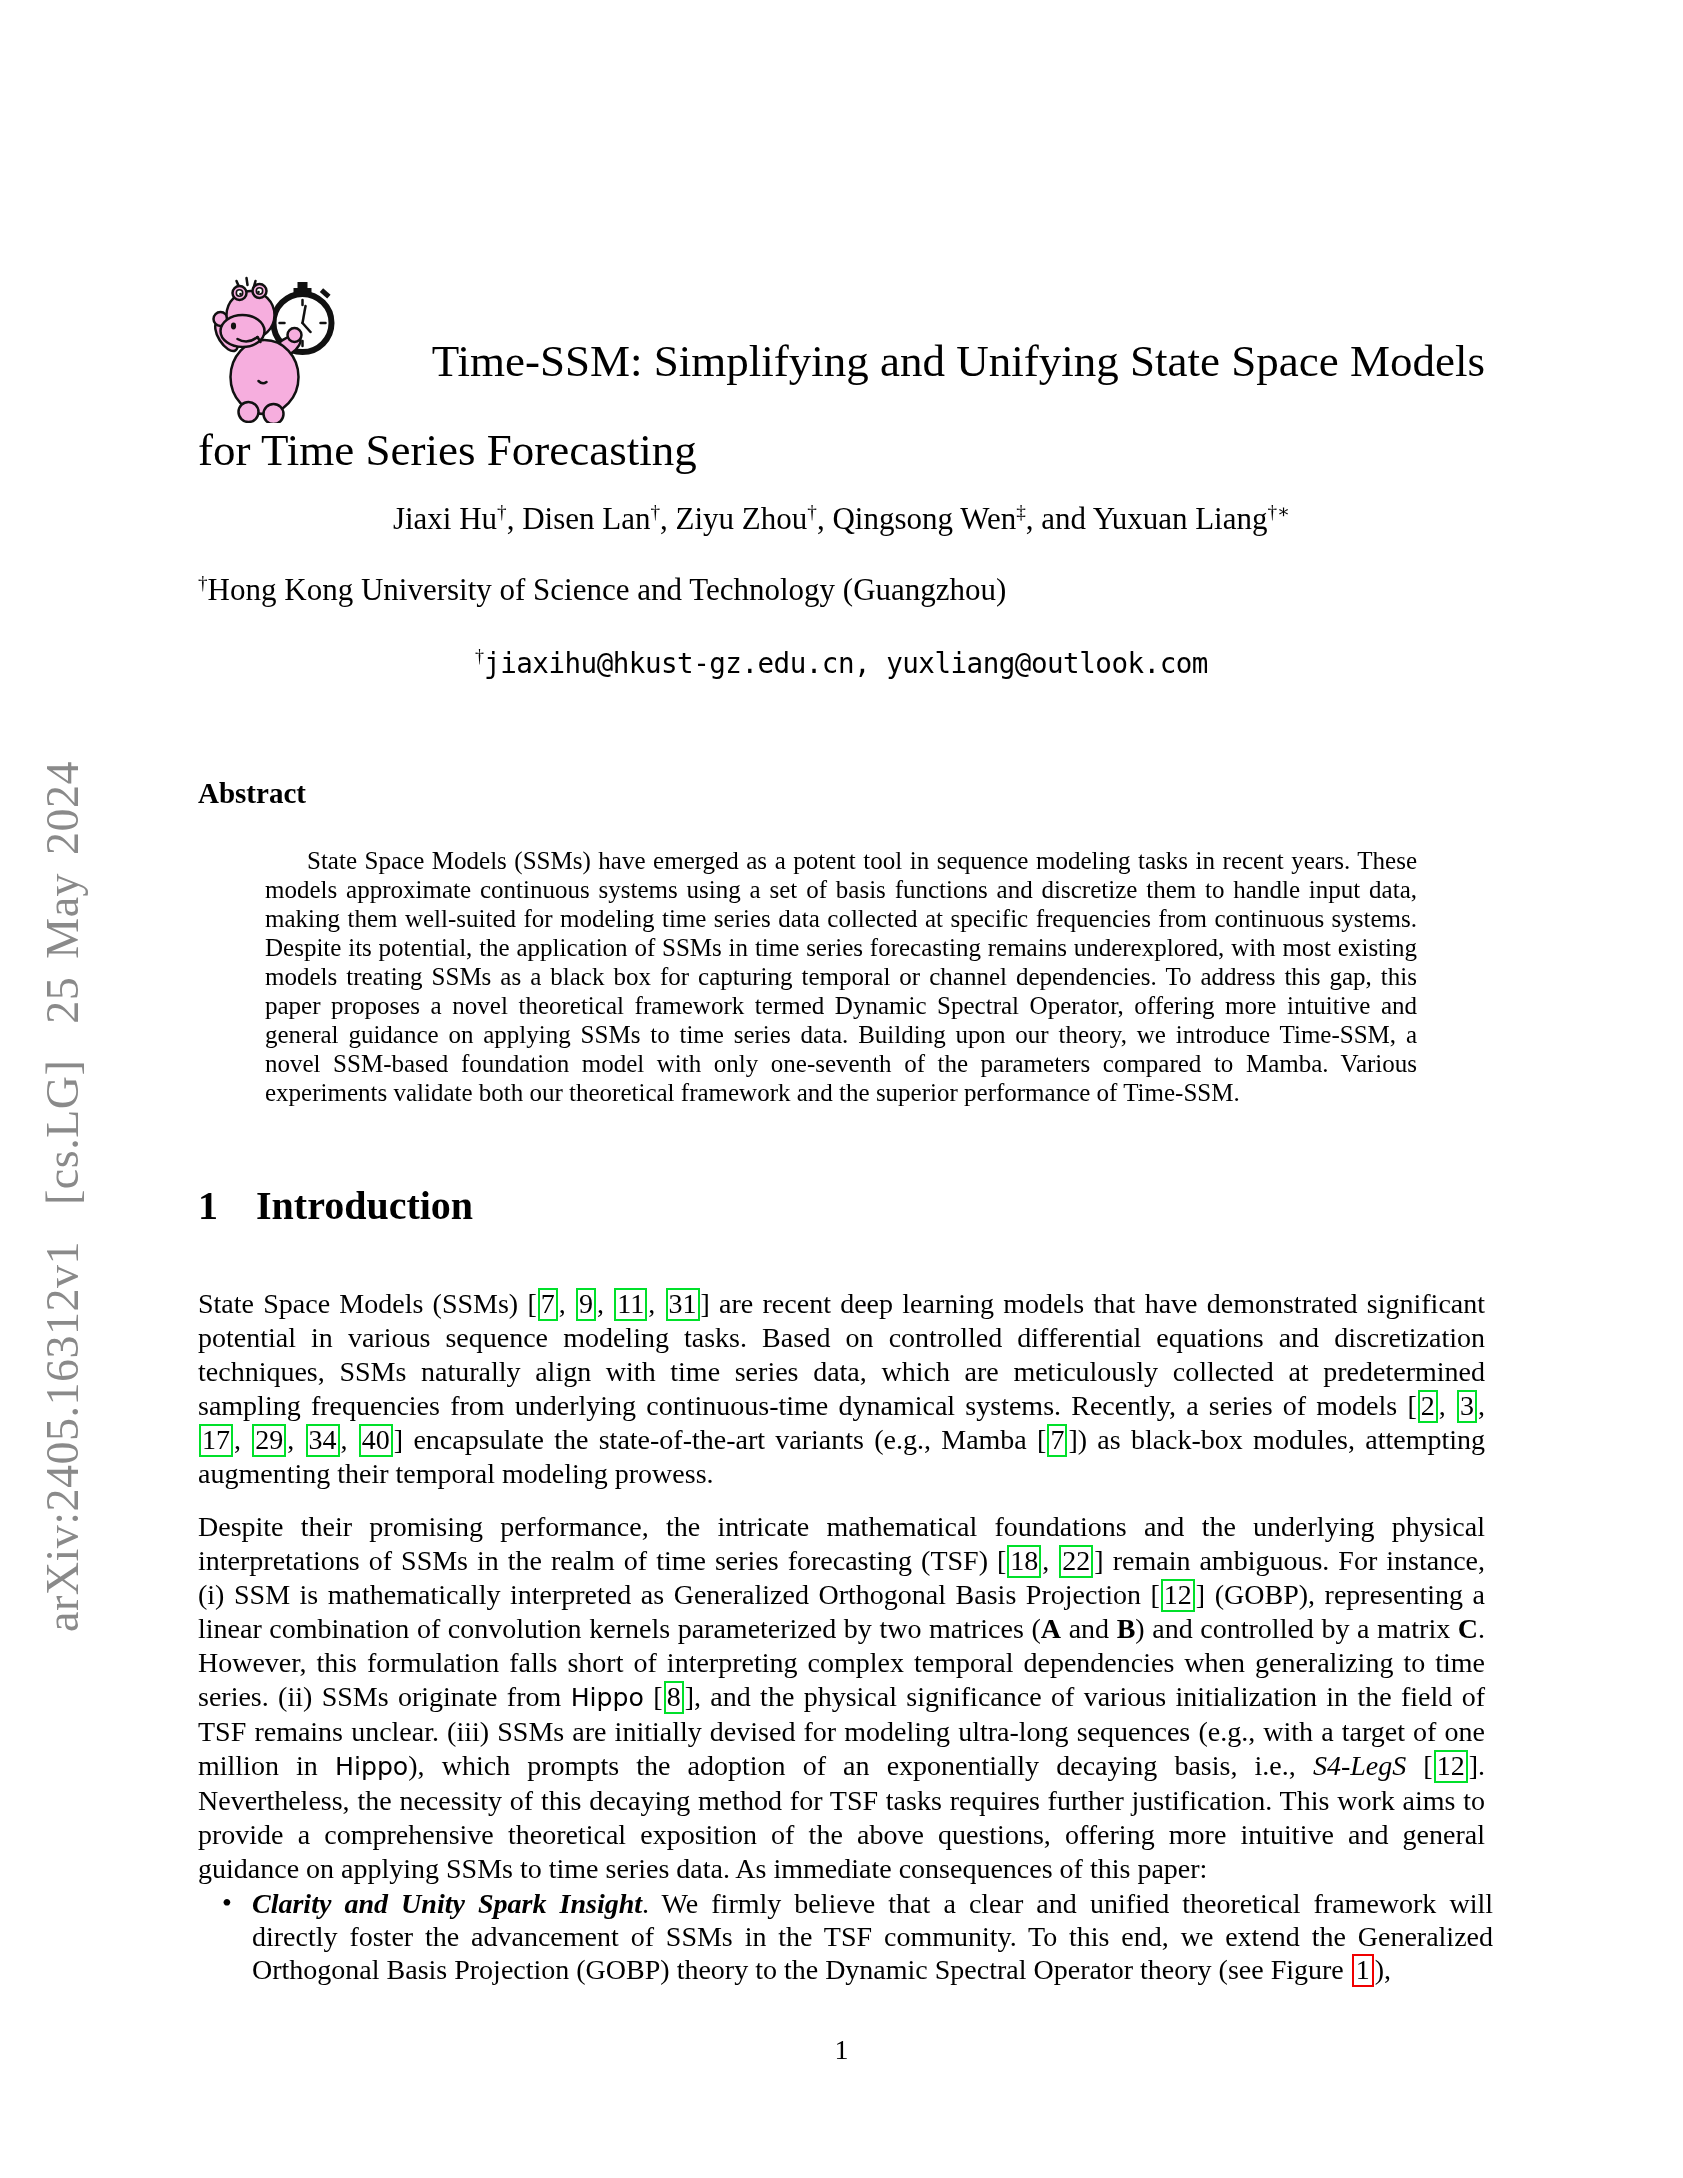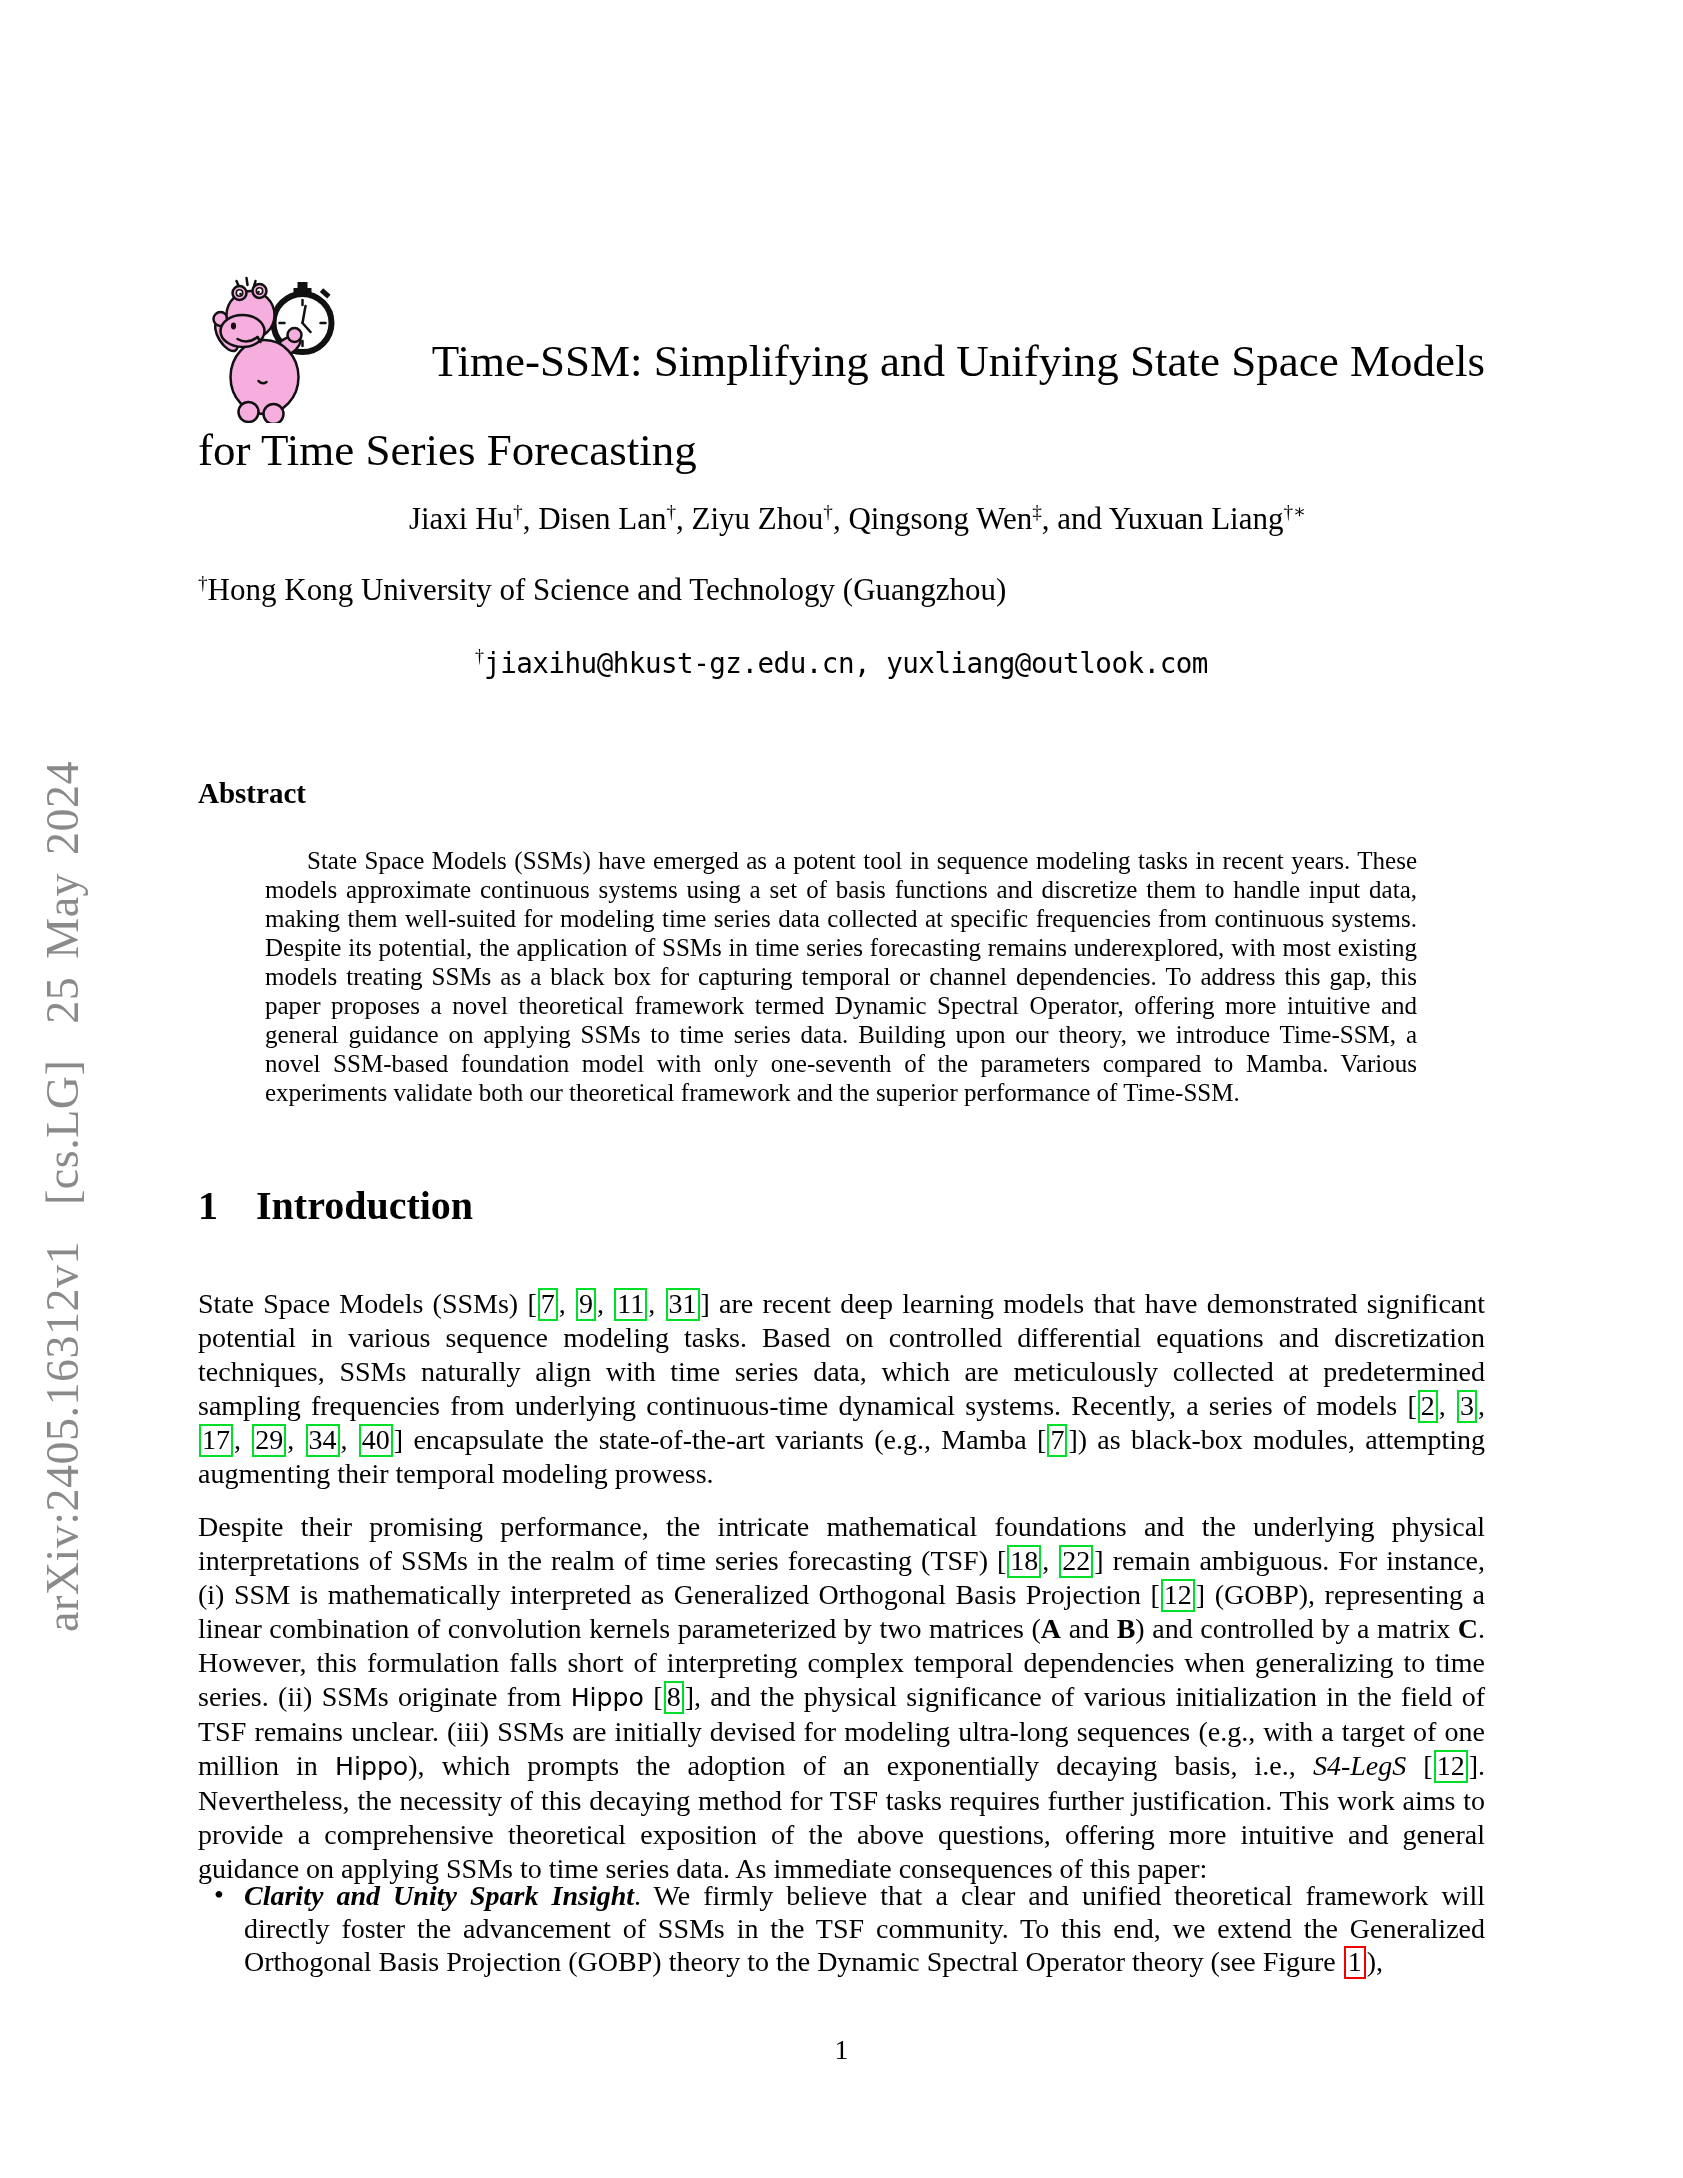--- a/index.html
+++ b/index.html
@@ -19,39 +19,39 @@
     white-space:pre;letter-spacing:0.5px;word-spacing:6px;
   }
 
   .content{position:absolute;left:198px;top:0;width:1287px;height:2178px;}
 
   .logo{position:absolute;left:8px;top:273px;width:131px;height:150px;}
 
   .title1{position:absolute;top:333px;left:0;width:1287px;text-align:right;padding-left:117px;box-sizing:border-box;font-size:45px;line-height:1.25;font-weight:normal;margin:0;}
   .title2{position:absolute;top:422px;left:0;width:1287px;font-size:45px;line-height:1.25;font-weight:normal;margin:0;}
 
-  .authors{position:absolute;top:501px;left:16px;width:1287px;text-align:center;font-size:31px;}
+  .authors{position:absolute;top:501px;left:0;width:1287px;text-align:center;font-size:31px;}
   .affil1{position:absolute;top:572px;left:0;width:1287px;text-align:left;font-size:31px;}
   .affil2{position:absolute;top:612px;left:0;width:1287px;text-align:center;font-size:31px;}
   .emails{position:absolute;top:647px;left:0;width:1287px;text-align:center;font-size:29px;}
 
   .abs-head{position:absolute;top:777px;left:0;width:1287px;text-align:left;font-size:29px;font-weight:bold;}
   .abs-body{
     position:absolute;top:821px;left:67px;width:1152px;
     font-size:25px;line-height:29px;text-align:justify;text-indent:42px;
   }
 
   .sec-head{position:absolute;top:1182px;left:0;font-size:40px;font-weight:bold;margin:0;}
   .sec-num{display:inline-block;margin-right:38px;}
 
   .para{position:absolute;left:0;width:1287px;font-size:28px;line-height:34px;text-align:justify;}
   .para1{top:1259px;}
   .para2{top:1482px;}
 
-  .bullets{position:absolute;top:1879px;left:0;width:1287px;margin:0;padding:0;}
+  .bullets{position:absolute;top:1879px;left:0;width:1287px;margin:8px;padding:0;}
   .bullets li{
     list-style:none;position:relative;margin:0 0 0 14px;padding-left:32px;
     font-size:28px;line-height:33px;text-align:justify;
   }
   .bullets li::before{content:"\2022";position:absolute;left:2px;top:-1px;font-size:28px;}
 
   .page-num{position:absolute;top:2034px;left:0;width:1287px;text-align:center;font-size:28px;}
 
   
   .seg-t{}

